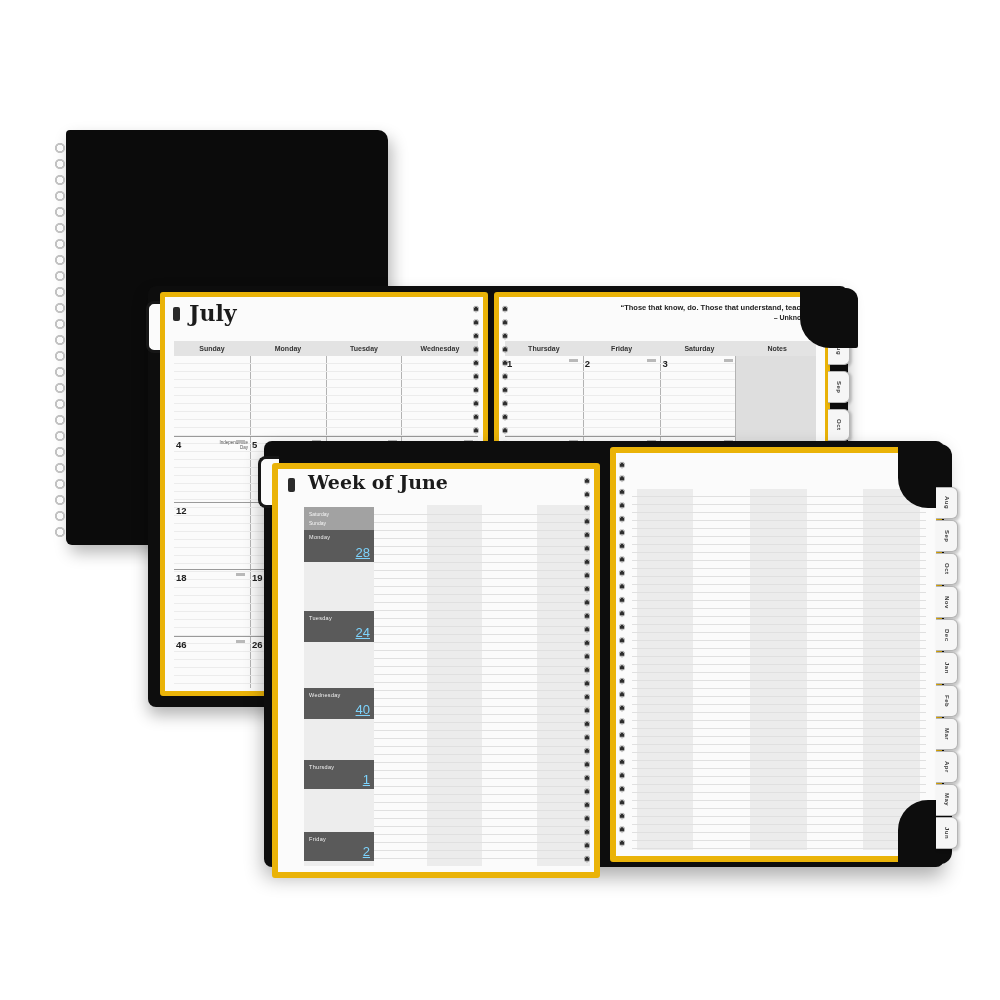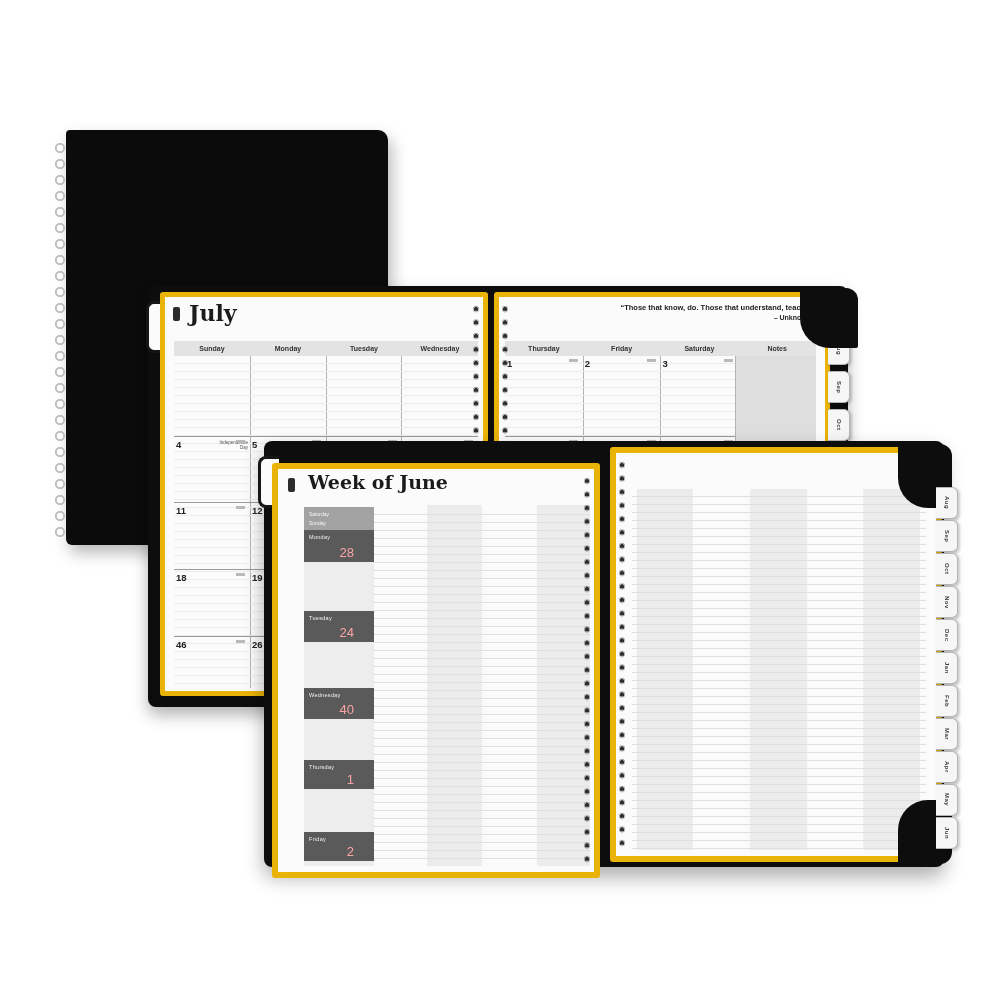--- a/index.html
+++ b/index.html
@@ -64,21 +64,21 @@
             border-left:1px solid #b3b3b3;}
   .quote{position:absolute;right:14px;top:6px;width:250px;text-align:right;
          font-size:7.5px;line-height:9px;font-weight:bold;color:#1c1c1c;}
 
   
   .daycol{position:absolute;left:26px;width:70px;top:38px;bottom:6px;background:#ededed;}
   .block{position:absolute;left:0;right:0;color:#f2f2f2;}
   .blk-dark{background:#5a5a5a;}
   .blk-light{background:#a2a2a2;}
   .blk-label{position:absolute;left:5px;top:4px;font-size:5.5px;letter-spacing:.3px;}
-  .blk-date{position:absolute;right:20px;bottom:2px;font-size:13px;color:#fca5a5;}
+  .blk-date{position:absolute;right:4px;bottom:2px;font-size:13px;color:#7dd3fc;text-decoration:underline;}
   .wk-line{position:absolute;left:5px;font-size:5px;line-height:6px;color:#f6f6f6;}
   .stripe{position:absolute;top:36px;bottom:6px;background:#ececec;}
   .rules{position:absolute;bottom:6px;
          background-image:repeating-linear-gradient(rgba(0,0,0,0) 0 7px,#e0e0e0 7px 8px);}
 
   
   .tab{position:absolute;width:21px;height:30px;background:#f6f6f6;border:1px solid #b5b5b5;border-left:none;
        border-radius:0 6px 6px 0;box-shadow:1.5px 1.5px 2.5px rgba(0,0,0,.18);
        display:flex;align-items:center;justify-content:center;}
   .tab span{writing-mode:vertical-rl;font-size:6px;font-weight:bold;color:#3a3a3a;letter-spacing:.5px;}
@@ -122,23 +122,20 @@
           <span class="dnum">5</span>
           </div>
         <div class="cell d">
           <span class="dnum">6</span>
           </div>
         <div class="cell d">
           <span class="dnum">7</span>
           </div>
       </div>
       <div class="mrow" style="height:66px;">
-        <div class="cell d">
-          <span class="dnum">11</span>
-          </div>
         <div class="cell">
           <span class="dnum">12</span>
           </div>
         <div class="cell"></div>
         <div class="cell"></div>
       </div>
       <div class="mrow" style="height:66px;">
         <div class="cell d">
           <span class="dnum">18</span>
           </div>

